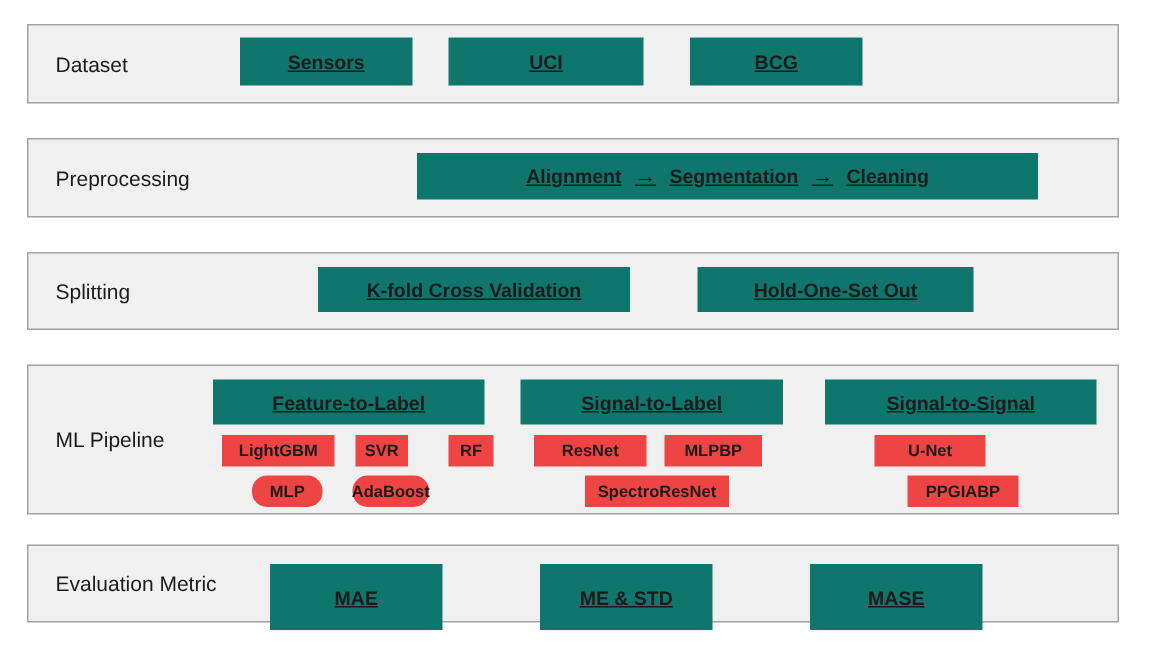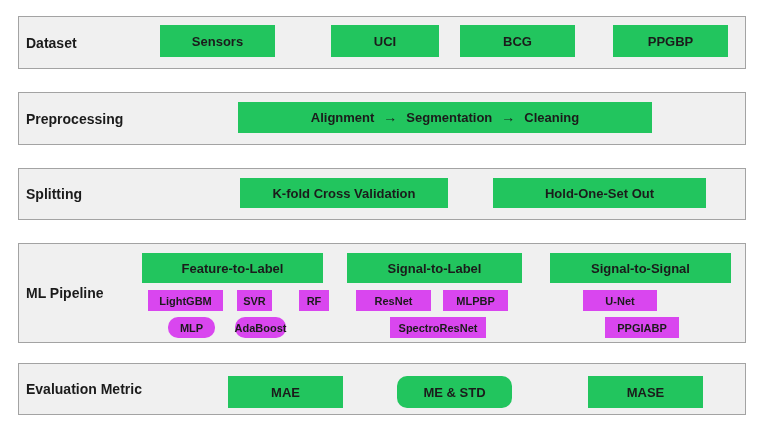--- a/index.html
+++ b/index.html
@@ -19,66 +19,67 @@
     box-sizing:border-box;
   }
   #panel-dataset       { top:16px;  height:53px; }
   #panel-preprocessing { top:92px;  height:53px; }
   #panel-splitting     { top:168px; height:52px; }
   #panel-ml-pipeline   { top:243px; height:100px; }
   #panel-evaluation    { top:363px; height:52px; }
 
   .panel-label {
     position:absolute;
-    left:7px; top:50%;
+    left:18px; top:50%;
     transform:translateY(-50%);
     font-size:14px;
-    font-weight:700;
+    font-weight:400;
     white-space:nowrap;
   }
   .gbox {
     position:absolute;
-    background:#22c55e;
+    background:#0f766e;
     display:flex;
     align-items:center;
     justify-content:center;
     font-size:13px;
     font-weight:700;
     white-space:nowrap;
     box-sizing:border-box;
+    text-decoration:underline;
   }
   .chip {
     position:absolute;
-    background:#d946ef;
+    background:#ef4444;
     display:flex;
     align-items:center;
     justify-content:center;
     font-size:11px;
     font-weight:700;
     height:21px;
     white-space:nowrap;
     box-sizing:border-box;
   }
-  .flow { display:flex; align-items:center; gap:9px; }
+  .flow { display:flex; align-items:center; gap:9px;margin-left:40px; }
   .flow .arrow { font-size:14px; font-weight:400; position:relative; top:-1px; }
 
   
   .ds-box { top:8px; height:32px; }
   #box-sensors { left:141px; width:115px; }
-  #box-uci     { left:312px; width:108px; }
+  #box-uci     { left:280px; width:130px; }
   #box-bcg     { left:441px; width:115px; }
   #box-ppgbp   { left:594px; width:115px; }
 
   
   #box-preprocess-flow { left:219px; top:9px; width:414px; height:31px; }
 
   
-  .sp-box { top:9px; height:30px;margin-left:28px; }
+  .sp-box { top:9px; height:30px; }
   #box-kfold   { left:193px; width:208px; }
-  #box-holdout { left:446px; width:213px; }
+  #box-holdout { left:446px; width:184px; }
 
   
   .ml-header { top:9px; height:30px; }
   #box-f2l { left:123px; width:181px; }
   #box-s2l { left:328px; width:175px; }
   #box-s2s { left:531px; width:181px; }
 
   
   .chips-r1 { top:46px; }
   .chips-r2 { top:73px; }
@@ -88,34 +89,33 @@
   #chip-resnet        { left:337px; width:75px; }
   #chip-mlpbp         { left:424px; width:65px; }
   #chip-unet          { left:564px; width:74px; }
   #chip-vnet          { left:626px; width:75px; }
   #chip-mlp           { left:149px; width:47px;border-radius:10px; }
   #chip-adaboost      { left:216px; width:51px;border-radius:10px; }
   #chip-spectroresnet { left:371px; width:96px; }
   #chip-ppgiabp       { left:586px; width:74px; }
 
   
-  .ev-box { top:12px; height:32px;margin-left:48px; }
+  .ev-box { top:12px; height:44px; }
   #box-mae   { left:161px; width:115px; }
-  #box-mestd { left:330px; width:115px;border-radius:10px; }
+  #box-mestd { left:341px; width:115px; }
   #box-mase  { left:521px; width:115px; }
 </style>
 </head>
 <body>
 
 <div class="panel" id="panel-dataset">
   <div class="panel-label">Dataset</div>
   <div class="gbox ds-box" id="box-sensors">Sensors</div>
   <div class="gbox ds-box" id="box-uci">UCI</div>
   <div class="gbox ds-box" id="box-bcg">BCG</div>
-  <div class="gbox ds-box" id="box-ppgbp">PPGBP</div>
 </div>
 
 <div class="panel" id="panel-preprocessing">
   <div class="panel-label">Preprocessing</div>
   <div class="gbox flow" id="box-preprocess-flow">
     <span>Alignment</span>
     <span class="arrow">→</span>
     <span>Segmentation</span>
     <span class="arrow">→</span>
     <span>Cleaning</span>

